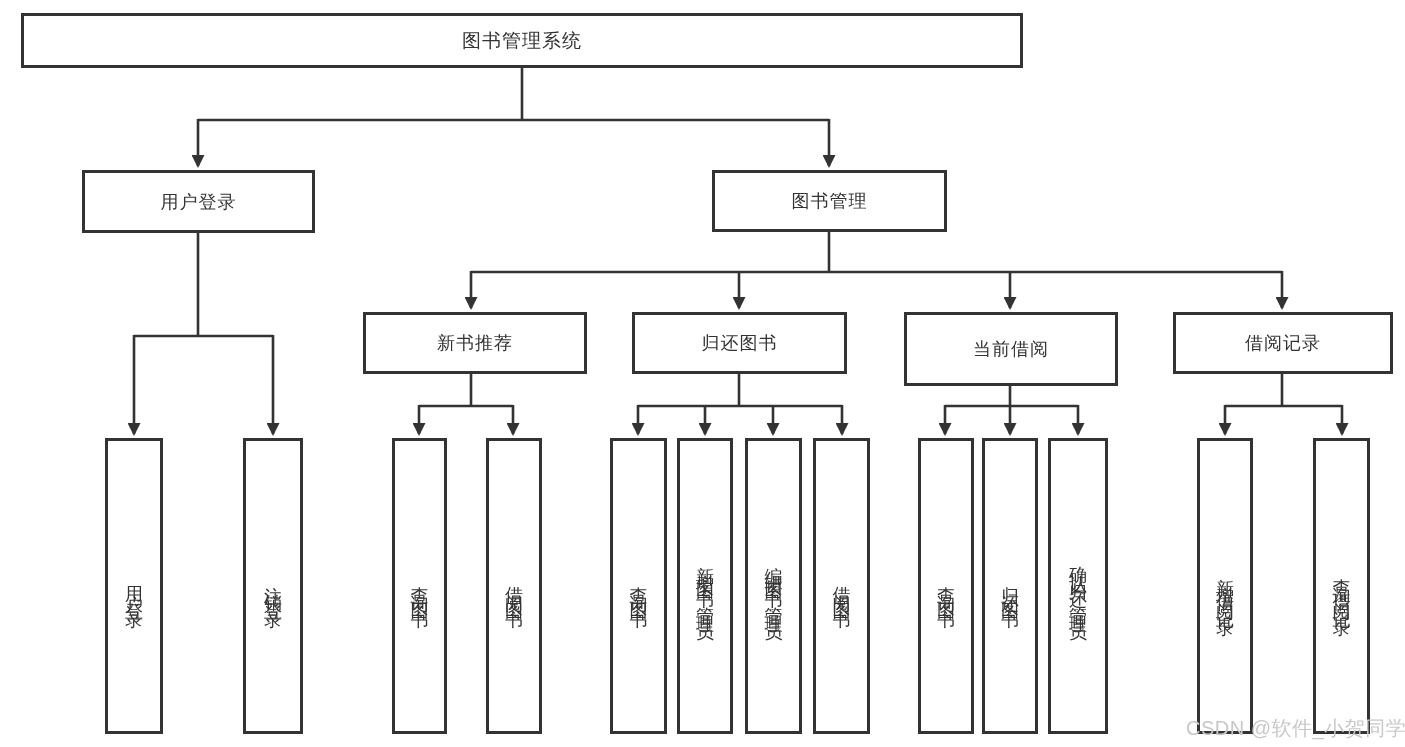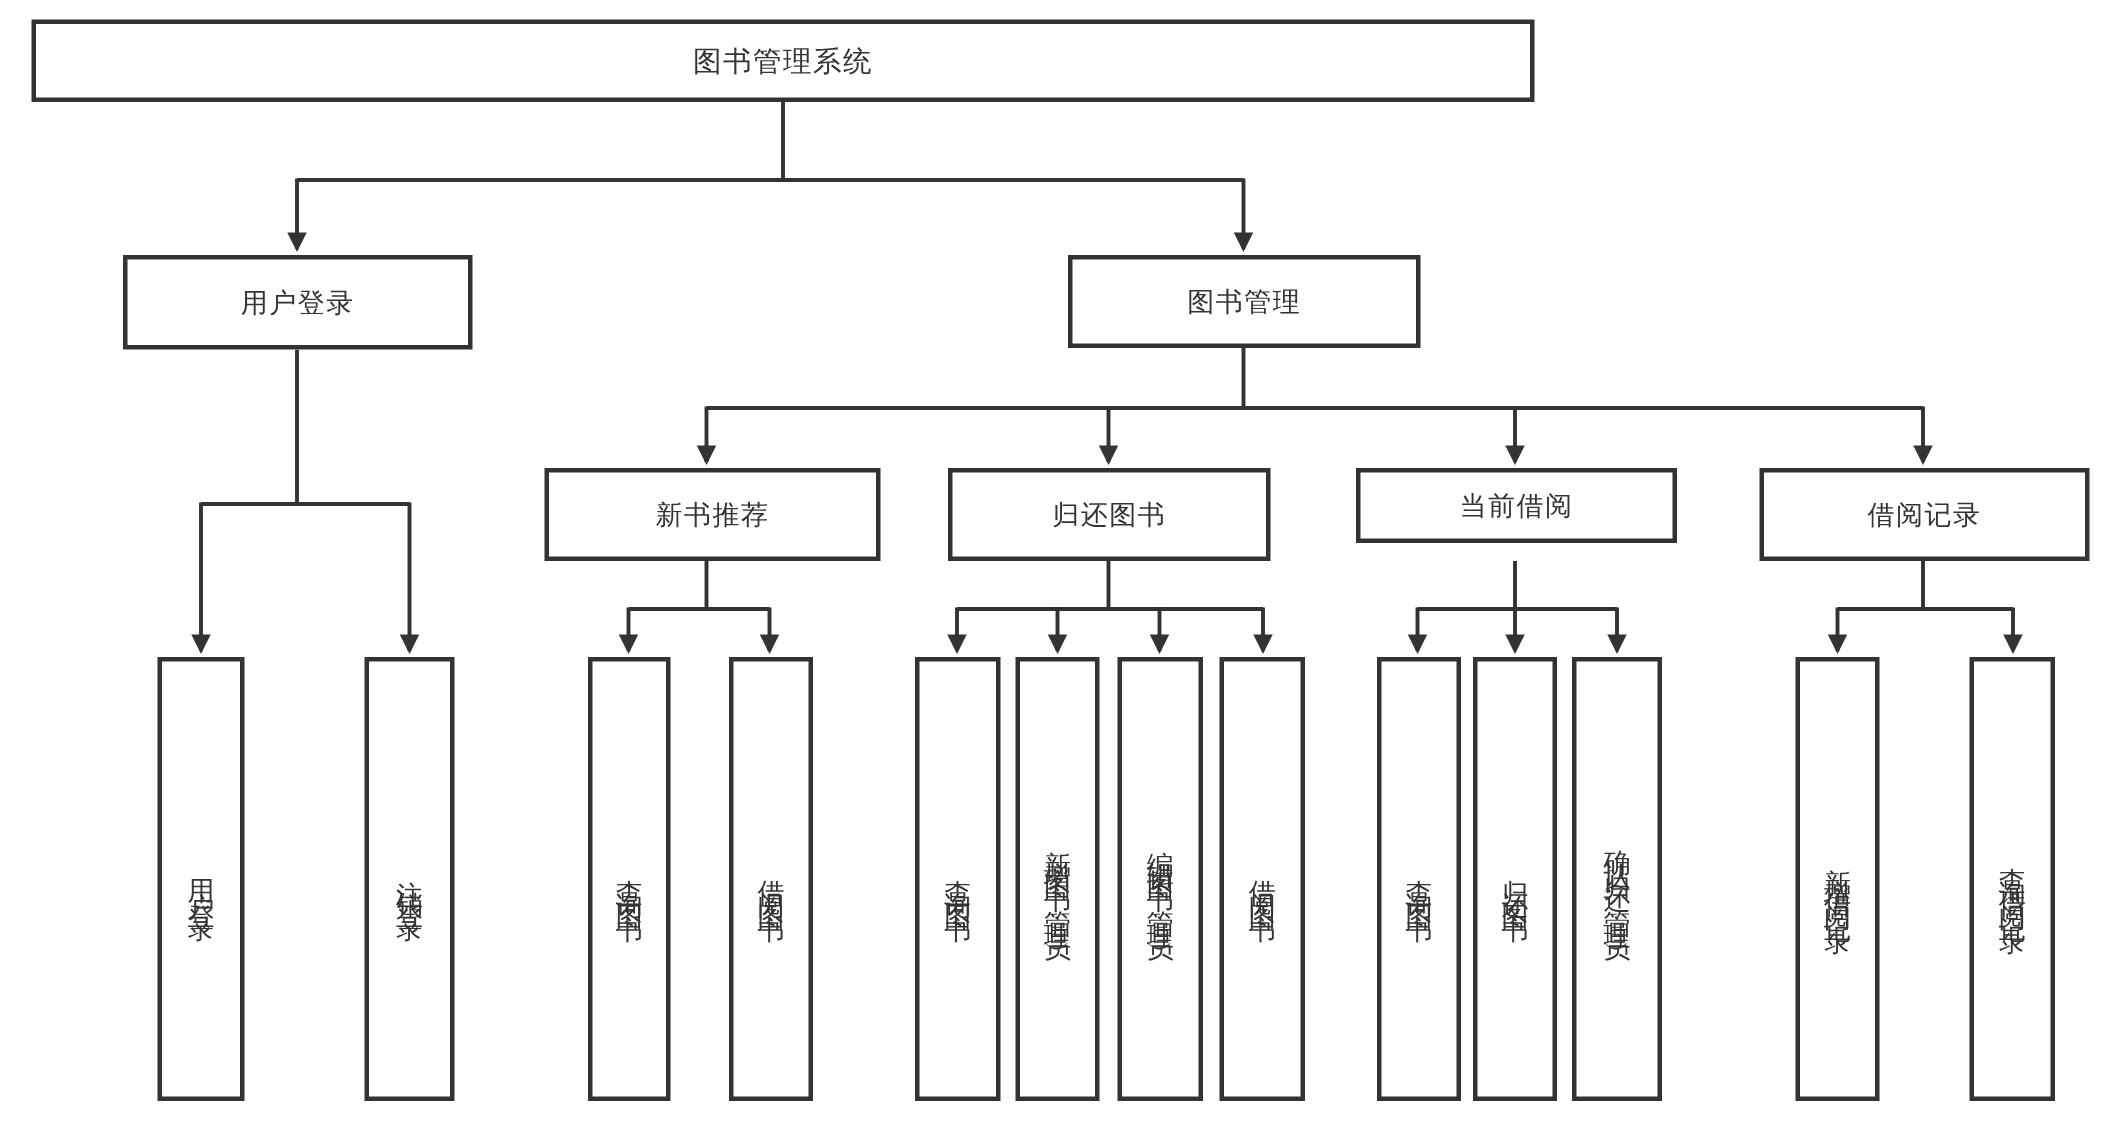--- a/index.html
+++ b/index.html
@@ -111,35 +111,36 @@
     <path class="ln" d="M1342,405 L1342,434" marker-end="url(#arw)"></path>
   </svg>
 
   <div class="box root" style="left:21px; top:13px; width:1002px; height:55px;">图书管理系统</div>
 
   <div class="box" style="left:82px; top:170px; width:233px; height:63px;">用户登录</div>
   <div class="box" style="left:363px; top:312px; width:224px; height:62px;">新书推荐</div>
 
   <div class="box" style="left:712px; top:170px; width:235px; height:62px;">图书管理</div>
   <div class="box" style="left:632px; top:312px; width:215px; height:62px;">归还图书</div>
-  <div class="box" style="left:904px; top:312px; width:214px; height:50px;">当前借阅</div>
+  <div class="box" style="left:904px; top:312px; width:214px; height:74px;">当前借阅</div>
   <div class="box" style="left:1173px; top:312px; width:220px; height:62px;">借阅记录</div>
 
   <div class="box vbox" style="left:105px; top:438px; width:58px; height:296px;">用户登录</div>
   <div class="box vbox" style="left:243px; top:438px; width:60px; height:296px;">注销登录</div>
 
   <div class="box vbox" style="left:392px; top:438px; width:55px; height:296px;">查询图书</div>
   <div class="box vbox" style="left:486px; top:438px; width:56px; height:296px;">借阅图书</div>
 
   <div class="box vbox" style="left:610px; top:438px; width:57px; height:296px;">查询图书</div>
   <div class="box vbox" style="left:677px; top:438px; width:56px; height:296px;">新增图书（管理员）</div>
   <div class="box vbox" style="left:745px; top:438px; width:57px; height:296px;">编辑图书（管理员）</div>
   <div class="box vbox" style="left:813px; top:438px; width:57px; height:296px;">借阅图书</div>
 
   <div class="box vbox" style="left:918px; top:438px; width:56px; height:296px;">查询图书</div>
   <div class="box vbox" style="left:982px; top:438px; width:56px; height:296px;">归还图书</div>
   <div class="box vbox" style="left:1048px; top:438px; width:60px; height:296px;">确认归还（管理员）</div>
 
   <div class="box vbox" style="left:1197px; top:438px; width:56px; height:296px;">新增借阅记录</div>
   <div class="box vbox" style="left:1313px; top:438px; width:57px; height:296px;">查询借阅记录</div>
 
+  <div class="watermark">CSDN @软件_小贺同学</div>
 
 </div>
 
 </body></html>

